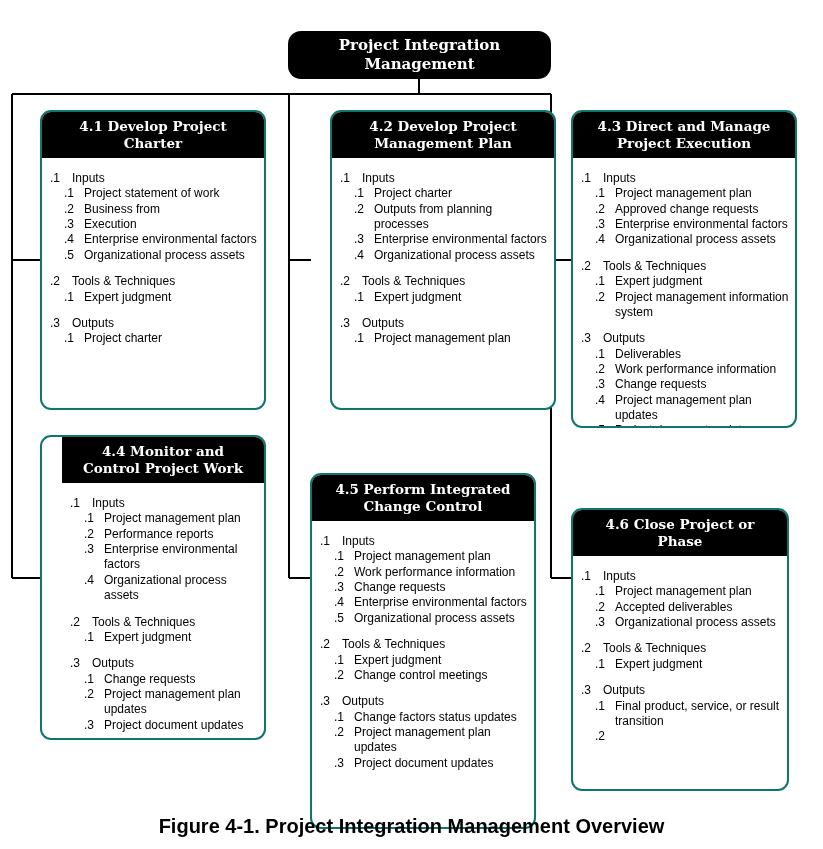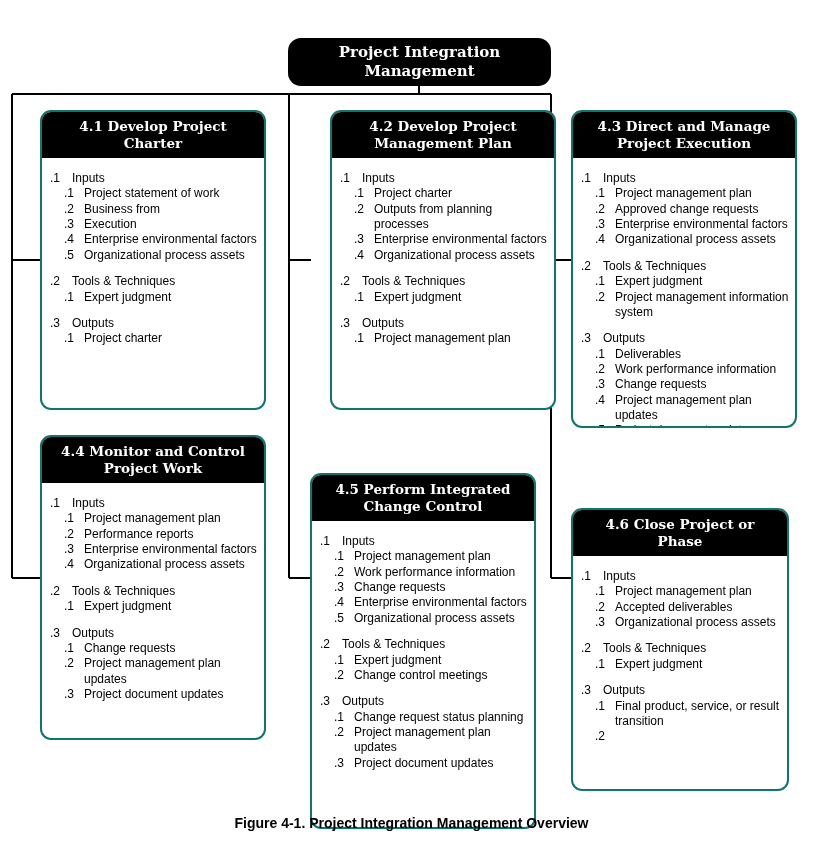--- a/index.html
+++ b/index.html
@@ -7,41 +7,41 @@
   body {
     width: 823px; height: 849px;
     position: relative;
     font-family: "Liberation Sans", sans-serif;
     color: #000;
   }
   .canvas { position: absolute; left: 0; top: 0; width: 823px; height: 849px; }
   svg.connectors { position: absolute; left: 0; top: 0; }
 
   .root-box {
-    position: absolute; left: 288px; top: 38px; width: 263px; height: 48px;
+    position: absolute; left: 288px; top: 31px; width: 263px; height: 48px;
     background: #000; border-radius: 13px;
     color: #fff;
     display: flex; align-items: center; justify-content: center;
     text-align: center;
     font-family: "DejaVu Serif", serif; font-weight: bold;
     font-size: 15px; line-height: 1.25;
     padding: 0 42px;
   }
 
   .process-box {
     position: absolute;
     background: #fff;
     border: 2px solid #0f766e;
     border-radius: 11px;
     overflow: hidden;
   }
   .pos-b1 { left: 40px;  top: 110px; width: 226px; height: 300px; }
   .pos-b2 { left: 310px; top: 110px; width: 226px; height: 300px; margin-left: 20px; }
   .pos-b3 { left: 571px; top: 110px; width: 226px; height: 318px; }
-  .pos-b4 { left: 40px;  top: 435px; width: 226px; height: 305px; }
+  .pos-b4 { left: 40px;  top: 435px; width: 226px; height: 305px; padding-left: 20px; }
   .pos-b5 { left: 310px; top: 435px; width: 226px; height: 356px; margin-top: 38px; }
   .pos-b6 { left: 571px; top: 508px; width: 218px; height: 283px; }
 
   .box-header {
     background: #000; color: #fff;
     min-height: 46px;
     display: flex; align-items: center; justify-content: center;
     text-align: center;
     font-family: "DejaVu Serif", serif; font-weight: bold;
     font-size: 13.5px; line-height: 1.25;
@@ -56,21 +56,21 @@
   .row { display: flex; align-items: flex-start; }
   .row .n { flex: 0 0 22px; }
   .item-row { margin-left: 14px; }
   .item-row .n { flex: 0 0 20px; }
   .row .t { flex: 1; padding-right: 2px; }
 
   .caption {
     position: absolute; left: 0; right: 0; top: 815px;
     text-align: center;
     font-family: "Liberation Sans", sans-serif;
-    font-weight: bold; font-size: 14px;
+    font-weight: bold; font-size: 20px;
   }
 </style>
 </head>
 <body>
 
 <div class="canvas">
 
   <svg class="connectors" width="823" height="849" viewBox="0 0 823 849">
     <path d="M419 73 V94
              M12 94 H551
@@ -346,21 +346,21 @@
             <span class="t">Change control meetings</span>
           </div>
         </div>
         <div class="section">
           <div class="row sec-row">
             <span class="n">.3</span>
             <span class="t">Outputs</span>
           </div>
           <div class="row item-row">
             <span class="n">.1</span>
-            <span class="t">Change request status planning</span>
+            <span class="t">Change factors status updates</span>
           </div>
           <div class="row item-row">
             <span class="n">.2</span>
             <span class="t">Project management plan updates</span>
           </div>
           <div class="row item-row">
             <span class="n">.3</span>
             <span class="t">Project document updates</span>
           </div>
         </div>

